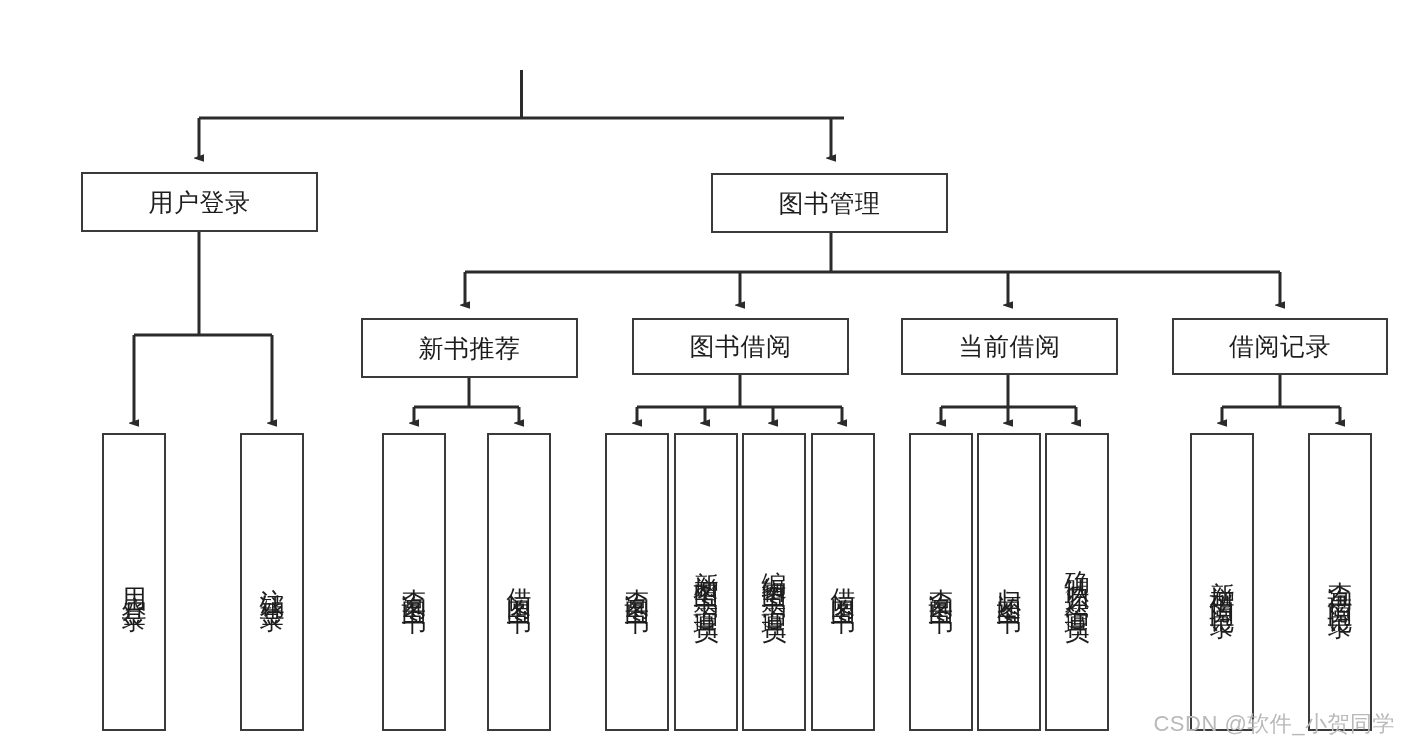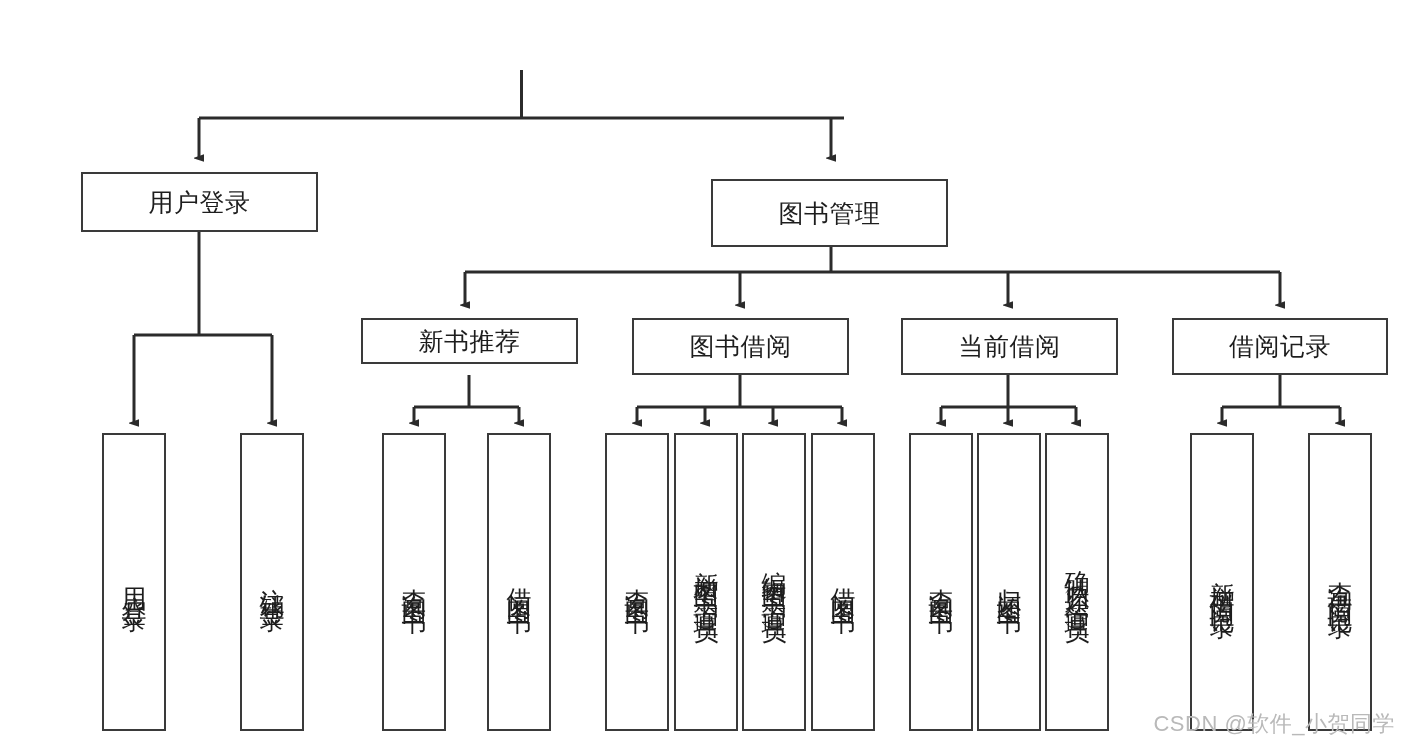--- a/index.html
+++ b/index.html
@@ -126,25 +126,25 @@
       <path d="M1222,407 L1222,423" marker-end="url(#arrow)"></path>
       <path d="M1340,407 L1340,423" marker-end="url(#arrow)"></path>
     </g>
   </svg>
 
 
   <div class="node horizontal" style="left:81px; top:172px; width:237px; height:60px;">
     <span class="node-label">用户登录</span>
   </div>
 
-  <div class="node horizontal" style="left:711px; top:179px; width:237px; height:68px;">
+  <div class="node horizontal" style="left:711px; top:173px; width:237px; height:60px;">
     <span class="node-label">图书管理</span>
   </div>
 
-  <div class="node horizontal" style="left:361px; top:318px; width:217px; height:46px;">
+  <div class="node horizontal" style="left:361px; top:318px; width:217px; height:60px;">
     <span class="node-label">新书推荐</span>
   </div>
 
   <div class="node horizontal" style="left:901px; top:318px; width:217px; height:57px;">
     <span class="node-label">当前借阅</span>
   </div>
 
   <div class="node horizontal" style="left:632px; top:318px; width:217px; height:57px;">
     <span class="node-label">图书借阅</span>
   </div>

